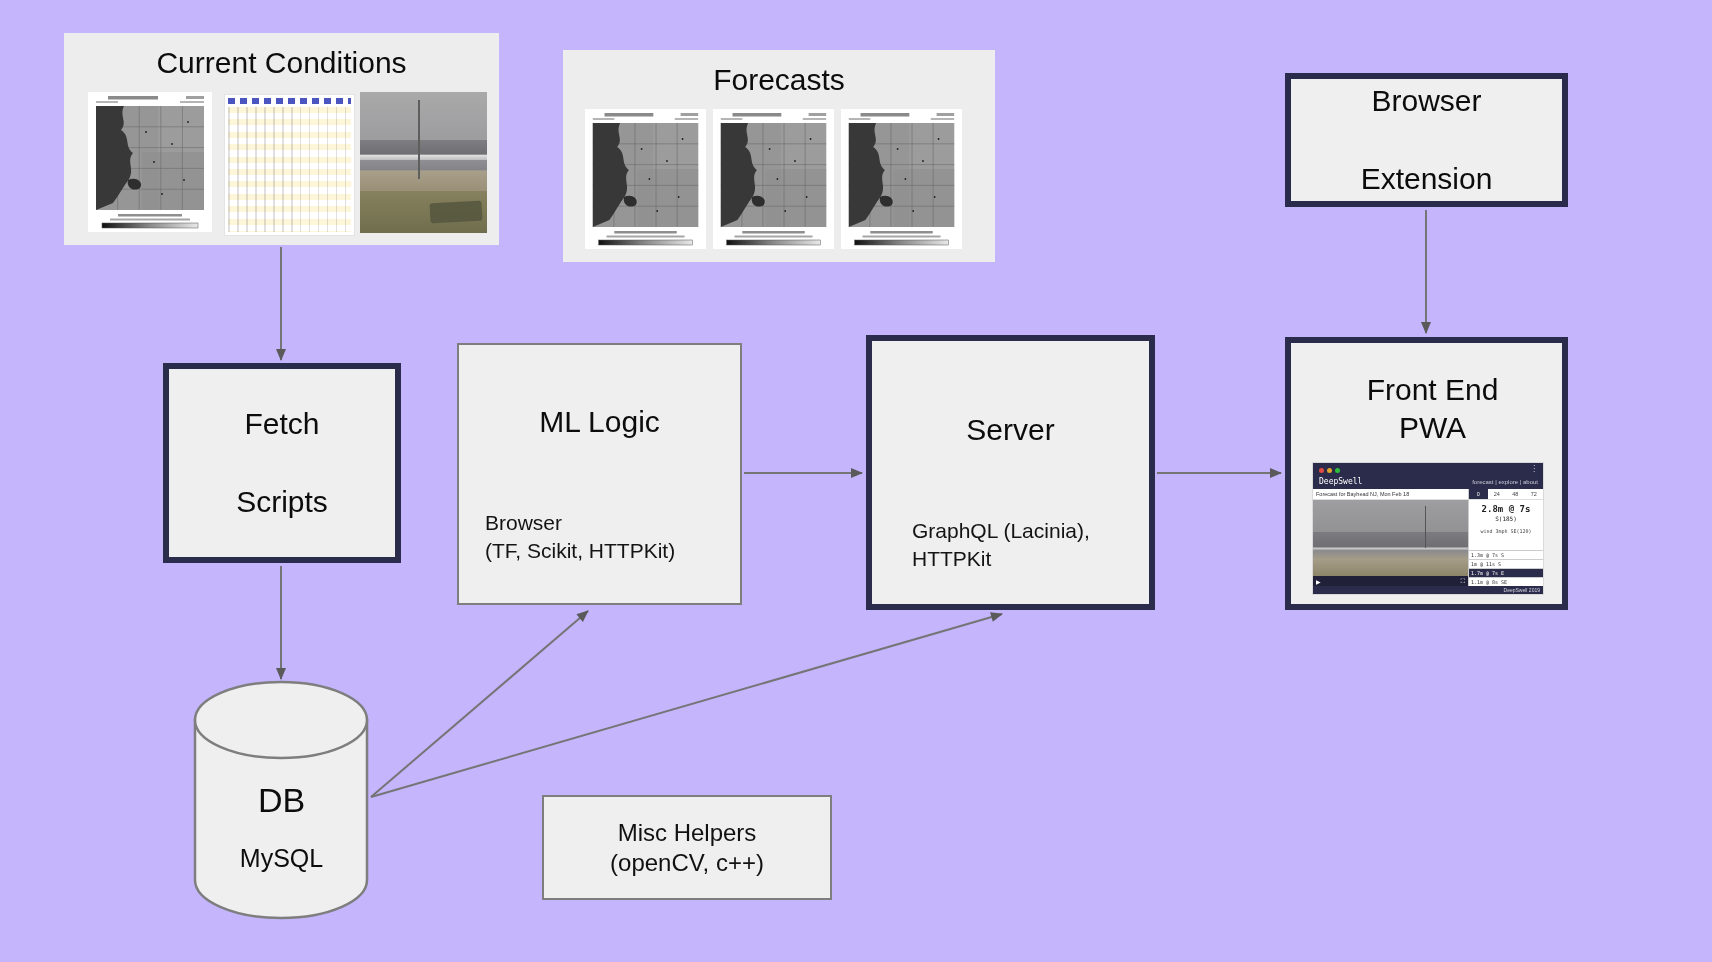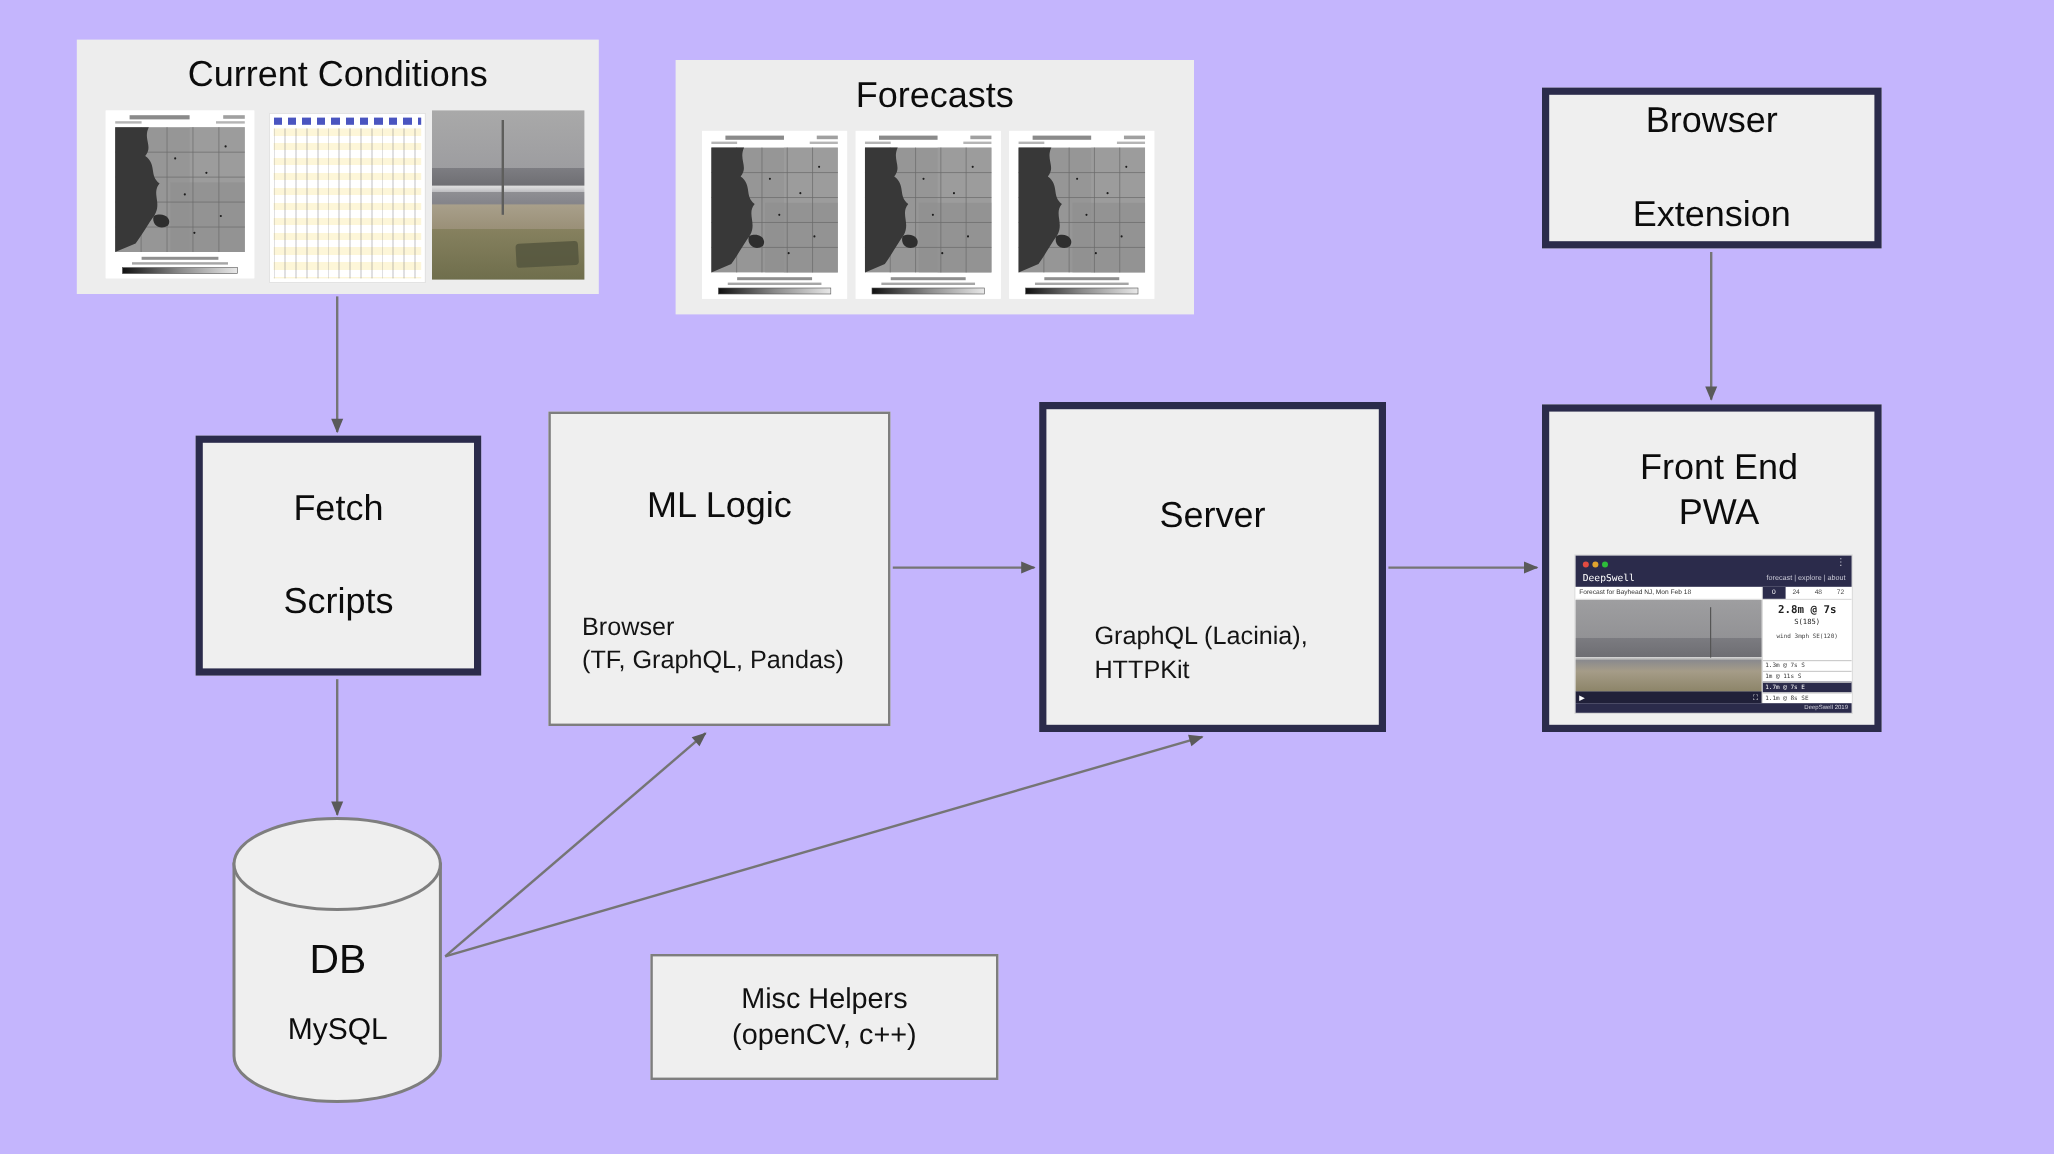--- a/index.html
+++ b/index.html
@@ -301,21 +301,21 @@
 
   <div class="box navy center-lines" id="box-fetch-scripts">
     <div>Fetch</div>
     <div>Scripts</div>
   </div>
 
   <div class="box thin" id="box-ml-logic">
     <div class="box-title-center" id="ml-title">ML Logic</div>
     <div class="box-sub" id="ml-sub">
       <div>Browser</div>
-      <div>(TF, GraphQL, Pandas)</div>
+      <div>(TF, Scikit, HTTPKit)</div>
     </div>
   </div>
 
   <div class="box navy" id="box-server">
     <div class="box-title-center" id="server-title">Server</div>
     <div class="box-sub" id="server-sub">
       <div>GraphQL (Lacinia),</div>
       <div>HTTPKit</div>
     </div>
   </div>

